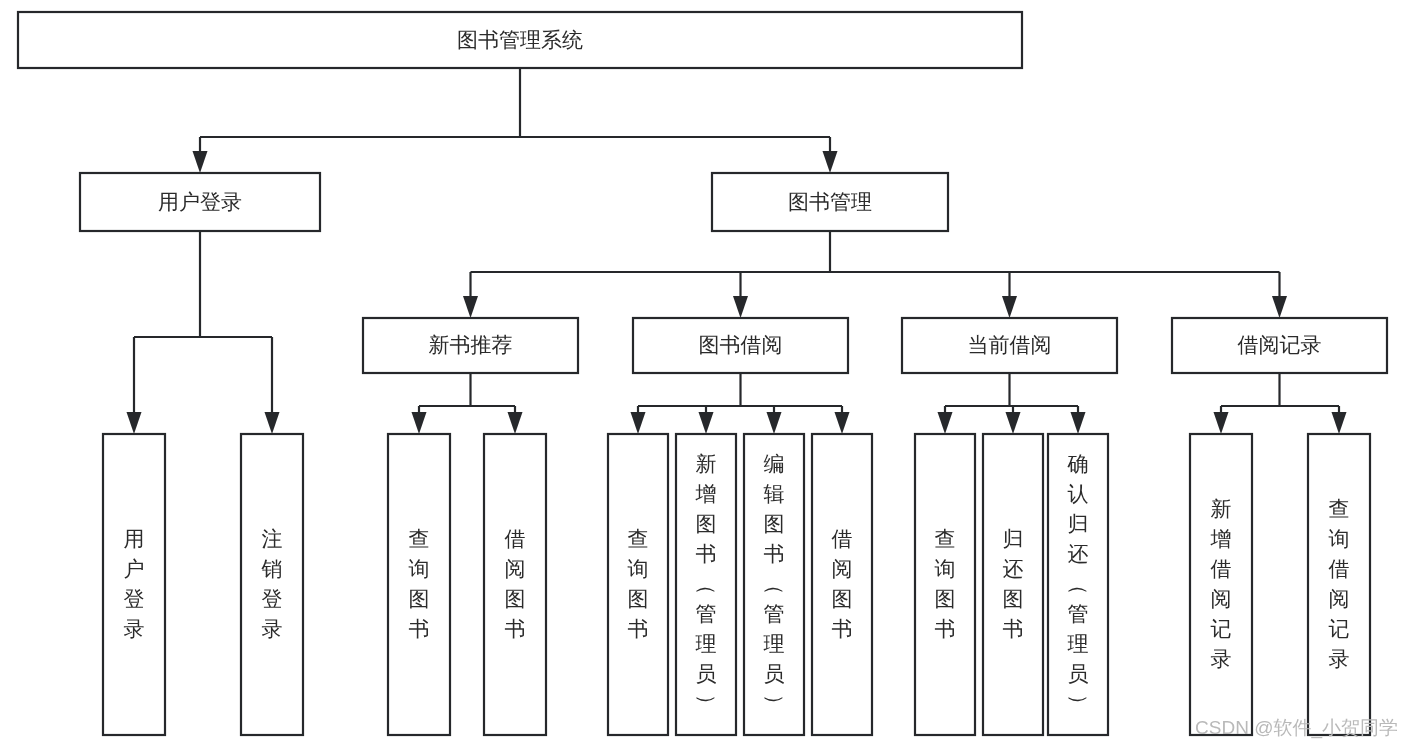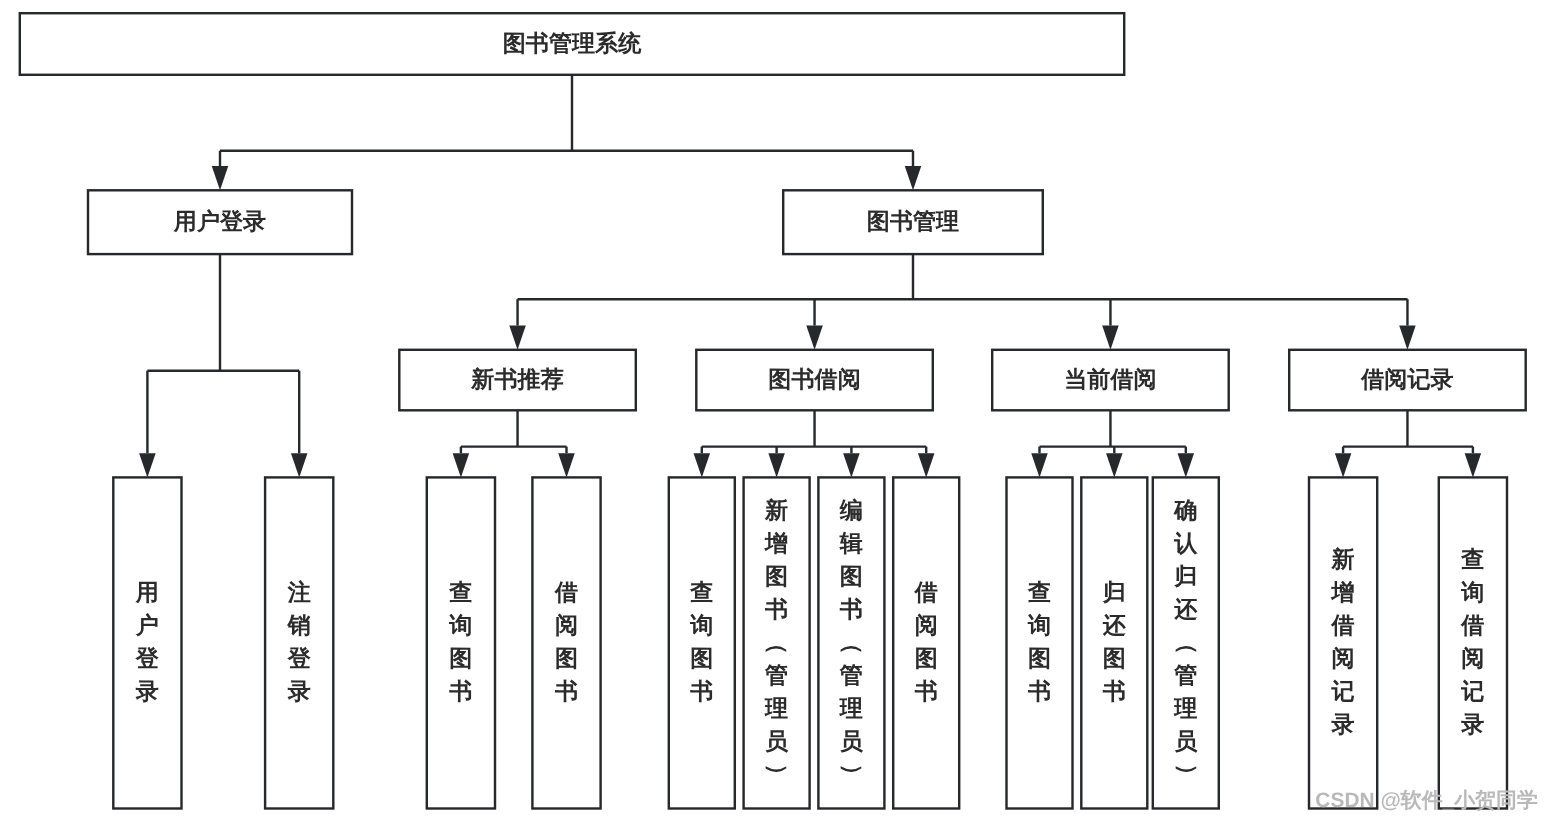--- a/index.html
+++ b/index.html
@@ -10,21 +10,20 @@
   }
   body {
     font-family: "Liberation Sans", "DejaVu Sans", sans-serif;
   }
   #diagram-root {
     position: relative;
     width: 1405px;
     height: 747px;
     background: #ffffff;
     overflow: hidden;
-    font-weight: bold;
   }
   svg.diagram-canvas {
     position: absolute;
     left: 0;
     top: 0;
     width: 1405px;
     height: 747px;
     display: block;
   }
   .node-box {

